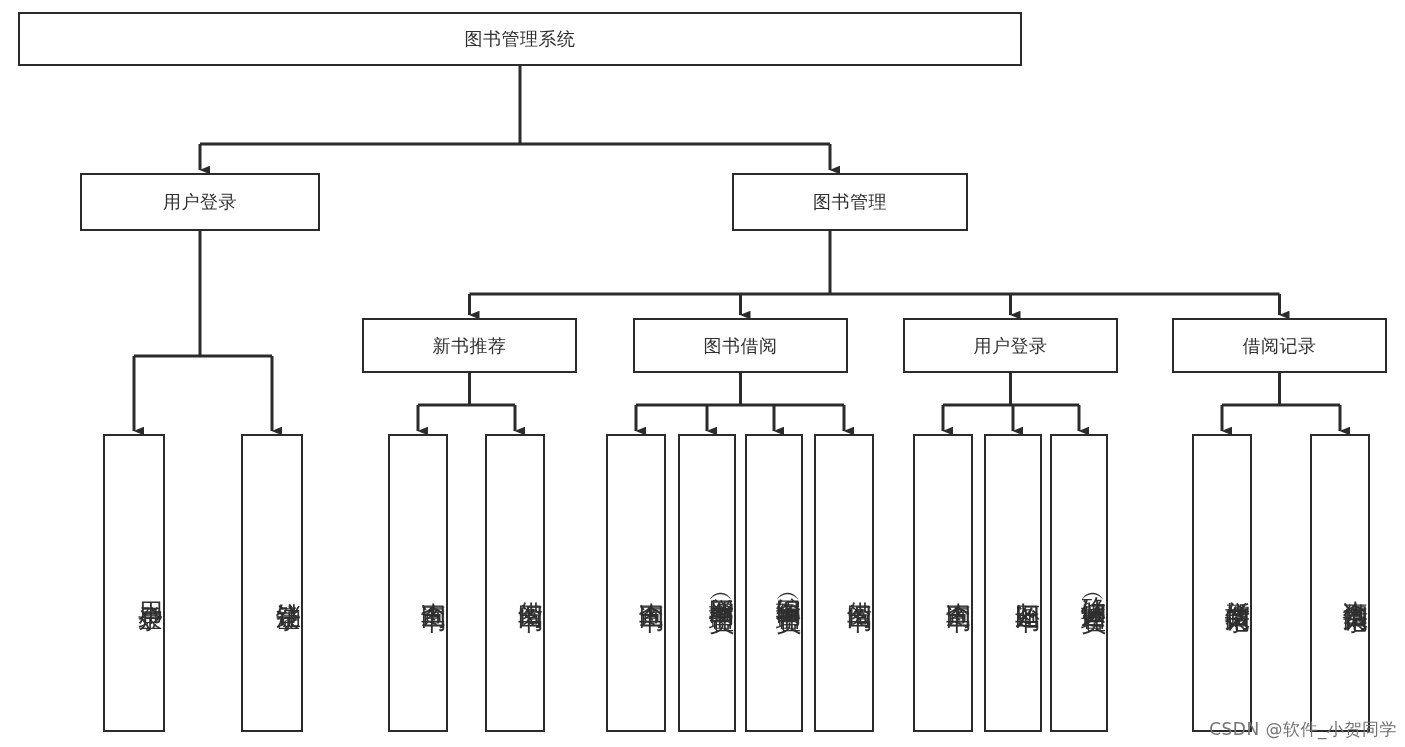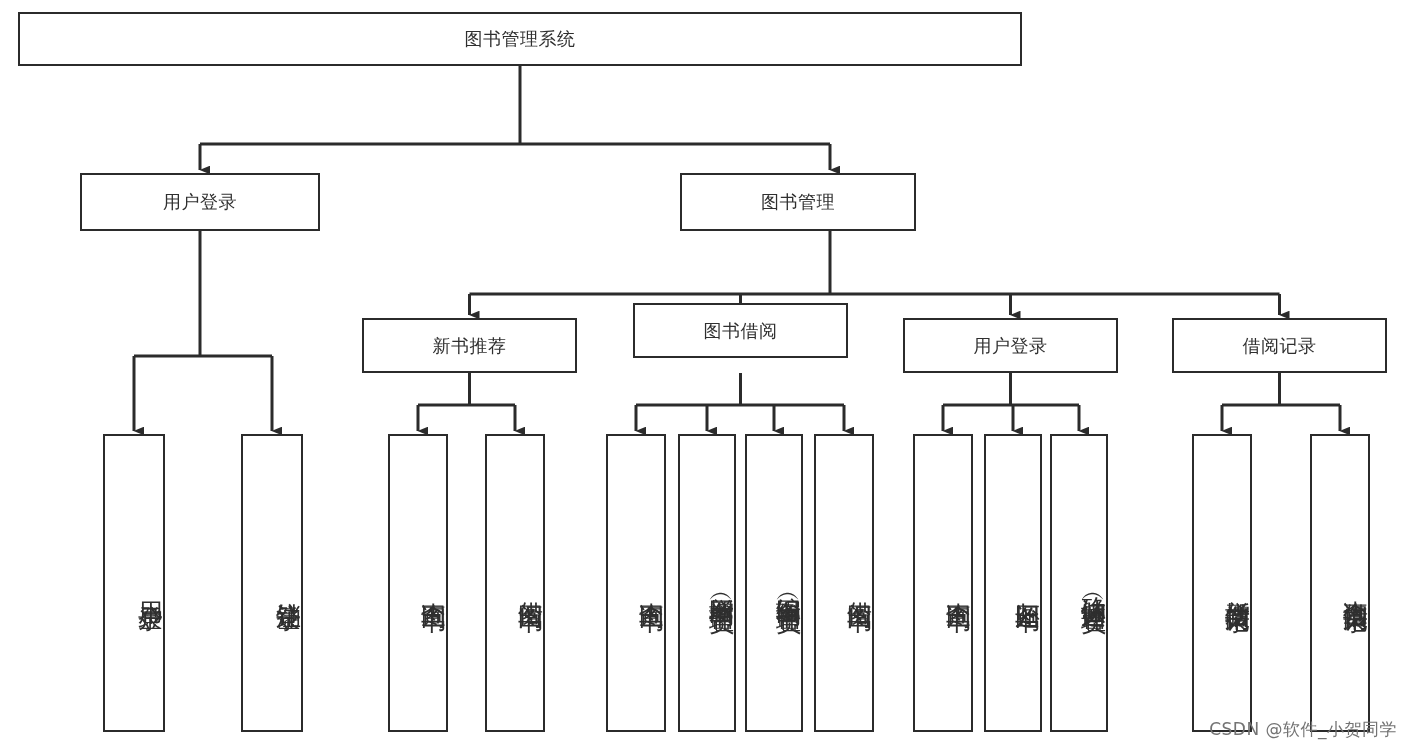--- a/index.html
+++ b/index.html
@@ -115,28 +115,28 @@
       </g>
   </svg>
 
   <div class="node horiz" style="left: 18px; top: 12px; width: 1004px; height: 54px;">
     <span>图书管理系统</span>
   </div>
 
   <div class="node horiz" style="left: 80px; top: 173px; width: 240px; height: 58px;">
     <span>用户登录</span>
   </div>
-  <div class="node horiz" style="left: 680px; top: 173px; width: 236px; height: 58px;">
+  <div class="node horiz" style="left: 732px; top: 173px; width: 236px; height: 58px;">
     <span>图书管理</span>
   </div>
 
   <div class="node horiz" style="left: 362px; top: 318px; width: 215px; height: 55px;">
     <span>新书推荐</span>
   </div>
-  <div class="node horiz" style="left: 633px; top: 303px; width: 215px; height: 55px;">
+  <div class="node horiz" style="left: 633px; top: 318px; width: 215px; height: 55px;">
     <span>图书借阅</span>
   </div>
   <div class="node horiz" style="left: 903px; top: 318px; width: 215px; height: 55px;">
     <span>用户登录</span>
   </div>
   <div class="node horiz" style="left: 1172px; top: 318px; width: 215px; height: 55px;">
     <span>借阅记录</span>
   </div>
 
   <div class="node vert" style="left: 103px; top: 434px; width: 62px; height: 298px;">

